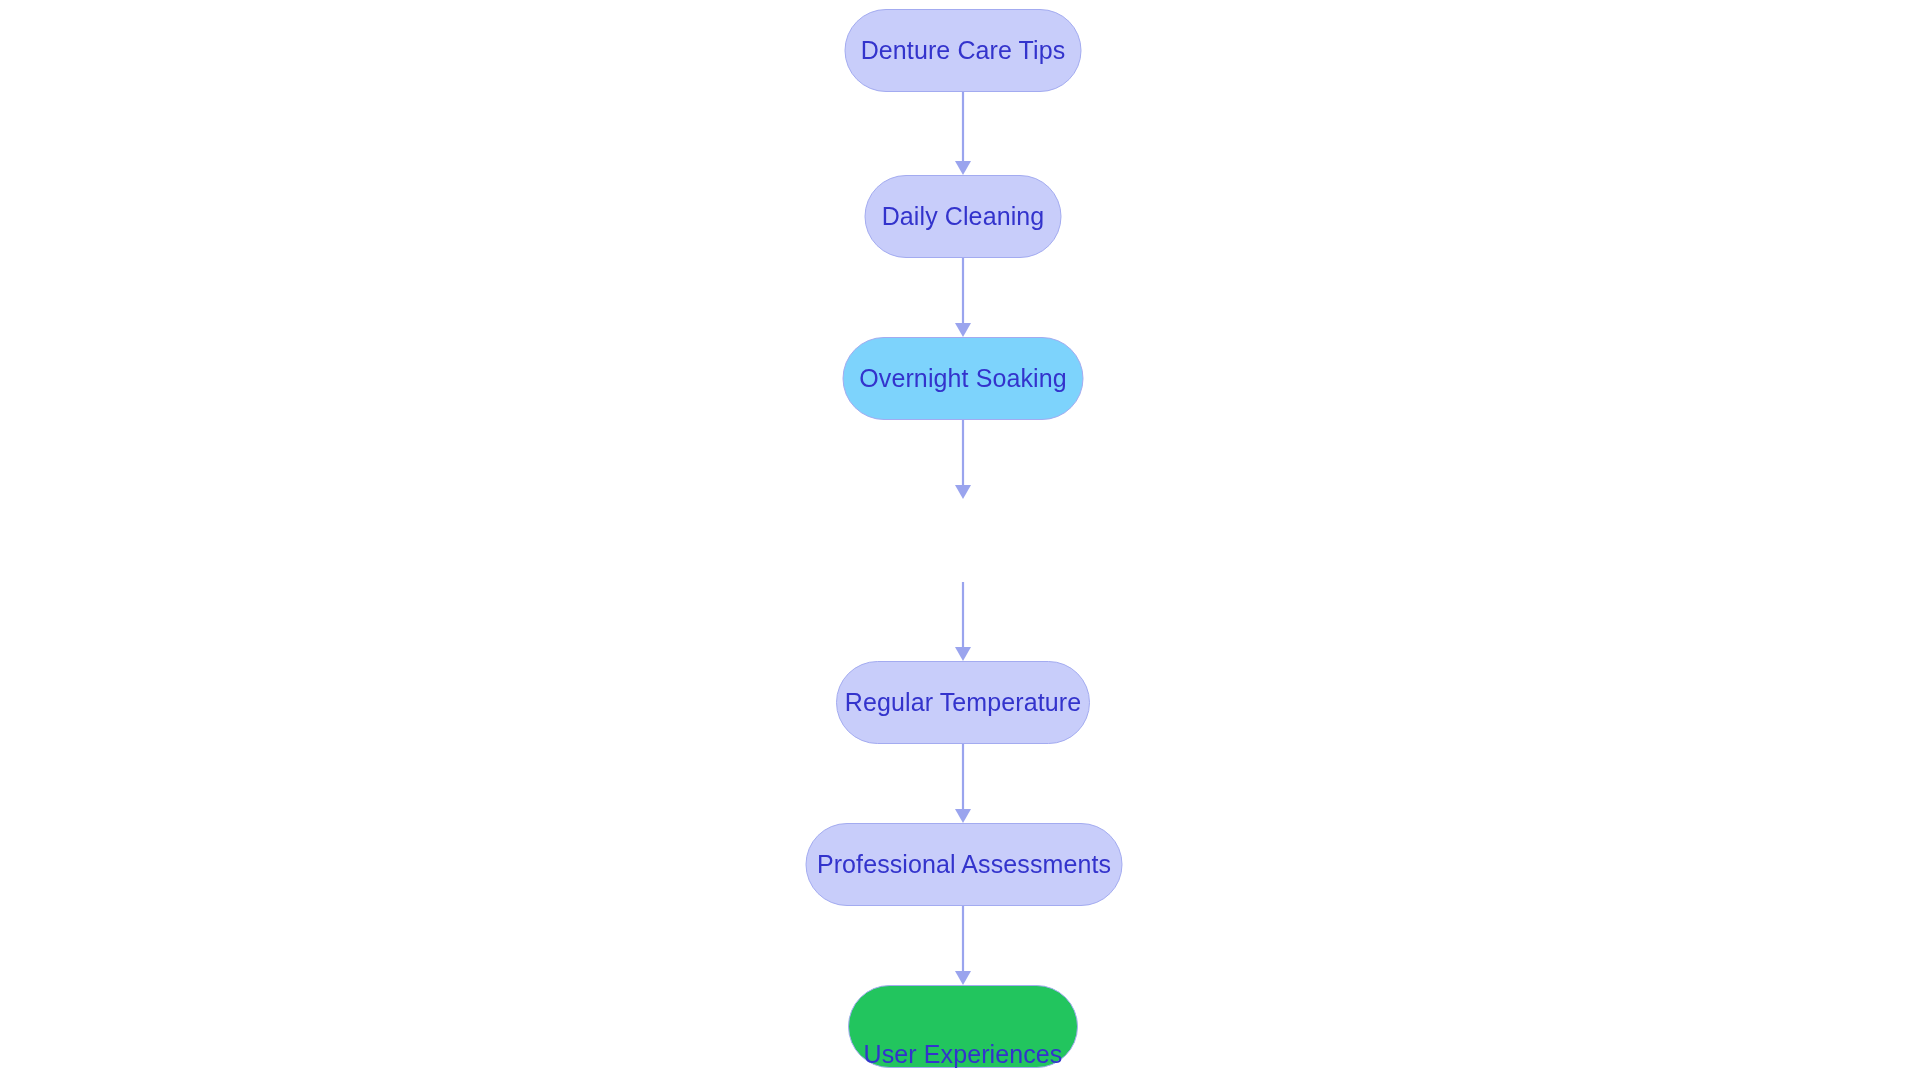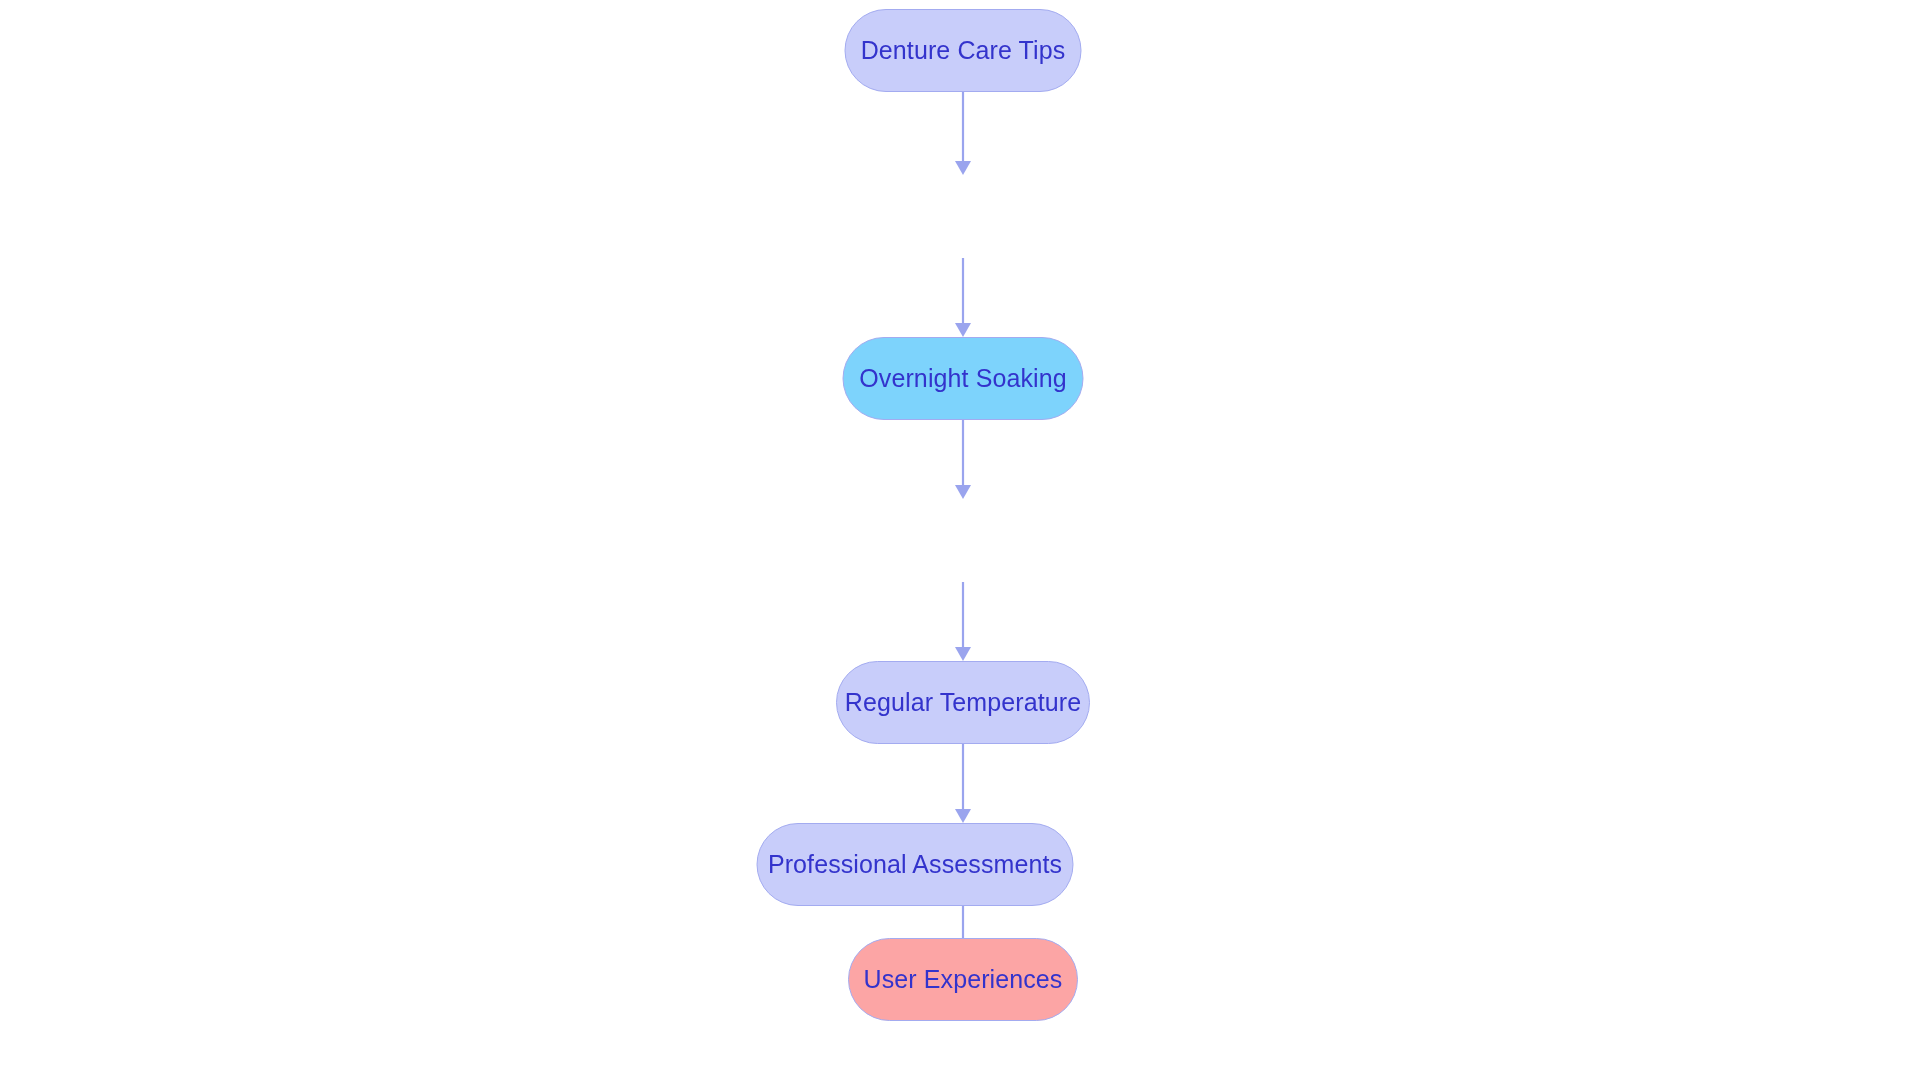--- a/index.html
+++ b/index.html
@@ -74,31 +74,34 @@
         <polygon points="955,809 971,809 963,823" fill="#9aa4ee"></polygon>
         <line x1="963" y1="906" x2="963" y2="972" stroke="#9aa4ee" stroke-width="2.2"></line>
         <polygon points="955,971 971,971 963,985" fill="#9aa4ee"></polygon>
       </g>
   </svg>
 
   <div class="flow-node" style="left: 963px; top: 9px; width: 237px; background: rgb(200, 205, 250); border-color: rgb(163, 171, 240);">
     <span class="flow-node-label" style="color: rgb(51, 51, 204);">Denture Care Tips</span>
   </div>
 
+  <div class="flow-node" style="left: 963px; top: 175px; width: 197px; background: rgb(200, 205, 250); border-color: rgb(163, 171, 240);">
+    <span class="flow-node-label" style="color: rgb(51, 51, 204);">Daily Cleaning</span>
+  </div>
 
   <div class="flow-node" style="left: 963px; top: 337px; width: 241px; background: #7dd3fc; border-color: rgb(163, 171, 240);">
     <span class="flow-node-label" style="color: rgb(51, 51, 204);">Overnight Soaking</span>
   </div>
 
 
   <div class="flow-node" style="left: 963px; top: 661px; width: 254px; background: rgb(200, 205, 250); border-color: rgb(163, 171, 240);">
     <span class="flow-node-label" style="color: rgb(51, 51, 204);">Regular Temperature</span>
   </div>
 
-  <div class="flow-node" style="left: 915px; top: 823px; width: 317px; background: rgb(200, 205, 250); border-color: rgb(163, 171, 240);">
+  <div class="flow-node" style="left: 964px; top: 823px; width: 317px; background: rgb(200, 205, 250); border-color: rgb(163, 171, 240);">
     <span class="flow-node-label" style="color: rgb(51, 51, 204);">Professional Assessments</span>
   </div>
 
-  <div class="flow-node" style="left: 963px; top: 938px; width: 230px; background: #fca5a5; border-color: rgb(163, 171, 240);">
+  <div class="flow-node" style="left: 963px; top: 985px; width: 230px; background: #22c55e; border-color: rgb(163, 171, 240); align-items: flex-end;">
     <span class="flow-node-label" style="color: rgb(51, 51, 204);">User Experiences</span>
   </div>
 
 </div>
 
 </body></html>

